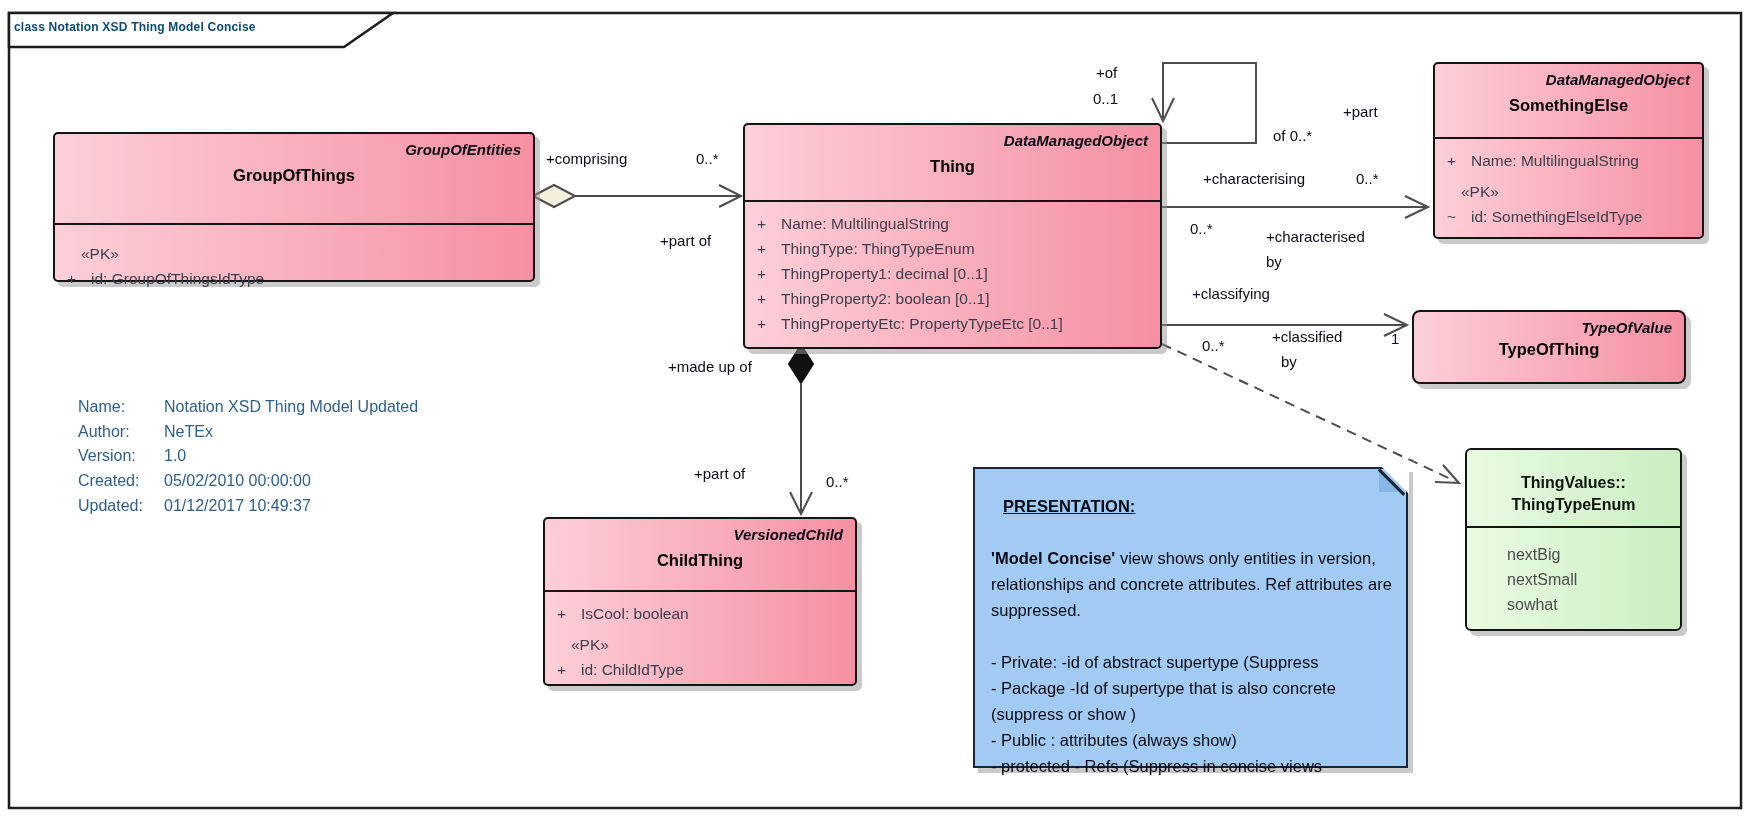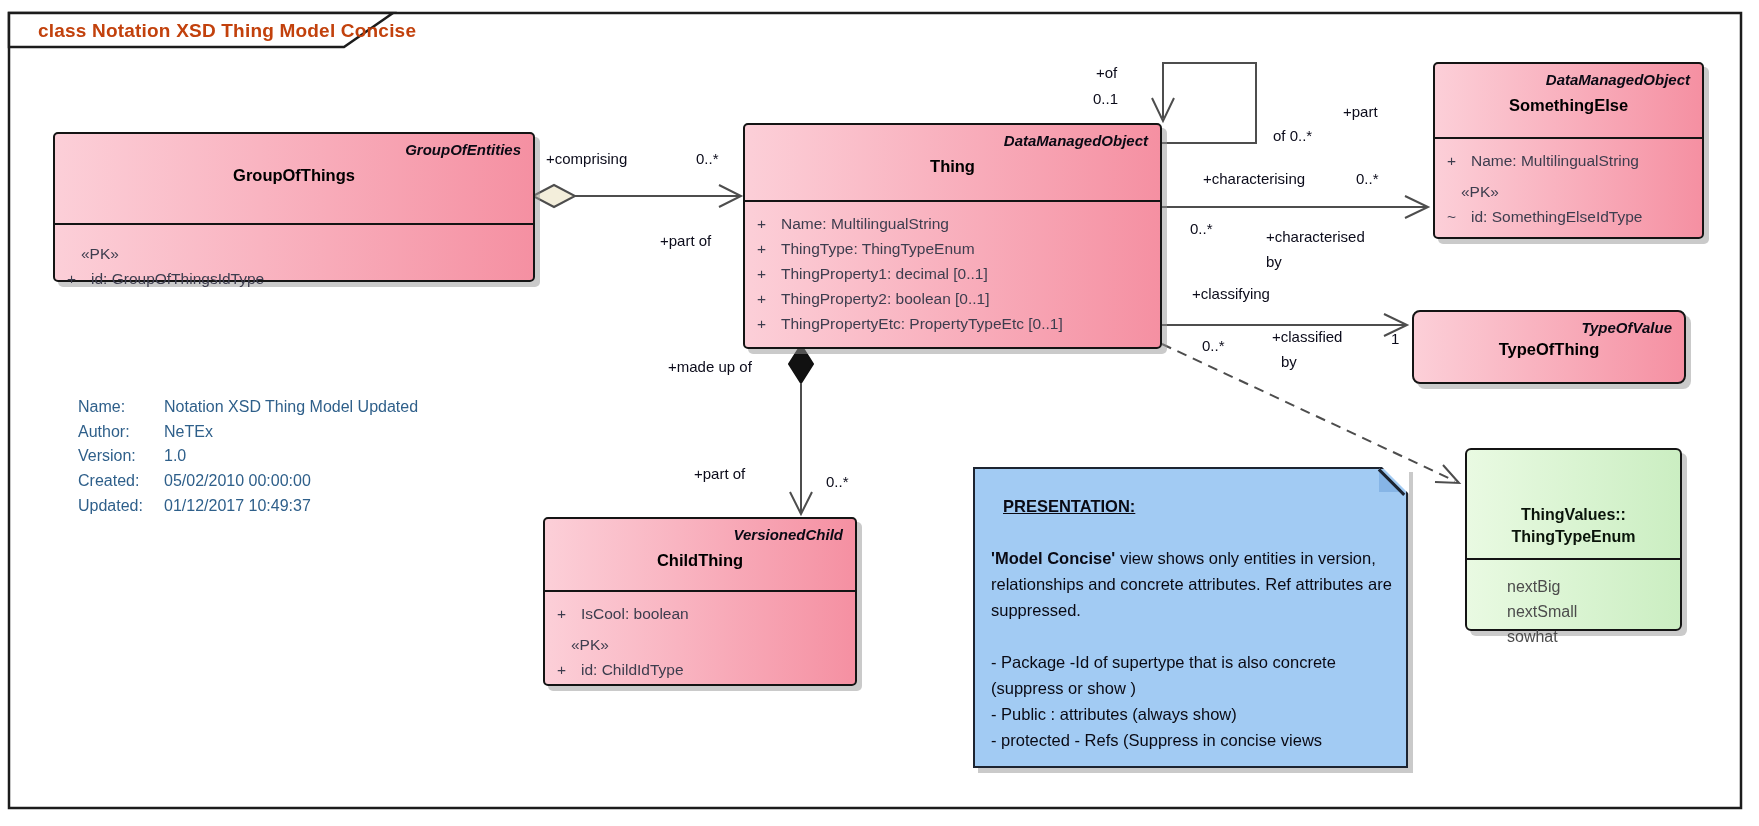--- a/index.html
+++ b/index.html
@@ -1,22 +1,22 @@
 <!DOCTYPE html>
 <html><head>
 <meta charset="utf-8">
 <style>
   html,body{margin:0;padding:0;background:#fff;}
   body{width:1759px;height:826px;position:relative;overflow:hidden;
        font-family:"Liberation Sans","DejaVu Sans",sans-serif;color:#111;}
   #canvas{position:absolute;inset:0;width:1759px;height:826px;}
   svg.layer{position:absolute;left:0;top:0;z-index:1;}
 
-  .frame-title{position:absolute;left:38px;top:20px;z-index:3;
-    font-size:19px;font-weight:bold;color:#c2410c;letter-spacing:0.2px;}
+  .frame-title{position:absolute;left:14px;top:20px;z-index:3;
+    font-size:12px;font-weight:bold;color:#0c4a6e;letter-spacing:0.2px;}
 
   
   .uml-class{position:absolute;z-index:2;border:2.5px solid #141414;border-radius:5px;
     background:linear-gradient(90deg,#fccfd8 0%,#f590a2 100%);
     box-shadow:5px 5px 0 rgba(150,150,150,0.5);}
   .uml-head{position:relative;}
   .stereo{display:block;text-align:right;padding:7px 12px 0 0;font-style:italic;
     font-size:15px;color:#0a0a14;font-weight:bold;}
   .cname{display:block;text-align:center;font-weight:bold;font-size:16.5px;
     color:#000;margin-top:8px;}
@@ -26,21 +26,21 @@
   .mrow .vis{width:36px;padding-left:12px;box-sizing:border-box;}
   .mrow .mtxt{flex:1;}
   .mrow.pk{padding-left:26px;}
   .gap-top{margin-top:6px;}
 
   
   .uml-enum{position:absolute;z-index:2;border:2.5px solid #141414;border-radius:6px;
     background:linear-gradient(90deg,#e9fae2 0%,#cbeec2 100%);
     box-shadow:5px 5px 0 rgba(150,150,150,0.5);}
   .enum-title{text-align:center;font-weight:bold;font-size:16px;color:#0a140a;
-    line-height:22px;padding-top:22px;margin-top:32px;}
+    line-height:22px;padding-top:22px;}
   .enum-body{padding:14px 0 0 40px;}
   .literal{display:block;font-size:16px;line-height:25px;color:#4c4c4c;}
 
   
   .uml-note{position:absolute;z-index:2;background:#a2cbf3;border:2.5px solid #1d2430;
     box-shadow:5px 5px 0 rgba(150,150,150,0.5);box-sizing:border-box;}
   .note-inner{padding:24px 14px 0 16px;font-size:16.5px;line-height:26px;color:#0a0a14;}
   .note-head{font-weight:bold;text-decoration:underline;margin-bottom:26px;margin-left:12px;}
   .note-para{margin-bottom:26px;}
   .note-cut{position:absolute;top:-2.5px;right:-2.5px;width:0;height:0;z-index:4;
@@ -214,20 +214,21 @@
     </div>
   </div>
 
   <div class="uml-note" style="left:973px;top:467px;width:435px;height:301px;">
     <div class="note-cut"></div>
     <div class="note-fold"></div>
     <div class="note-foldline"></div>
     <div class="note-inner">
       <div class="note-head">PRESENTATION:</div>
       <div class="note-para"><b>'Model Concise'</b><span> view shows only entities in version,  relationships and  concrete attributes. Ref attributes are suppressed.</span></div>
+      <div>- Private: -id of abstract supertype (Suppress</div>
       <div>- Package -Id of supertype that is also concrete (suppress or show )</div>
       <div>- Public : attributes (always show)</div>
       <div>- protected - Refs (Suppress in concise views</div>
     </div>
   </div>
 
   <div class="meta">
     <div class="meta-row">
       <span class="ml">Name:</span>
       <span>Notation XSD Thing Model Updated</span>

